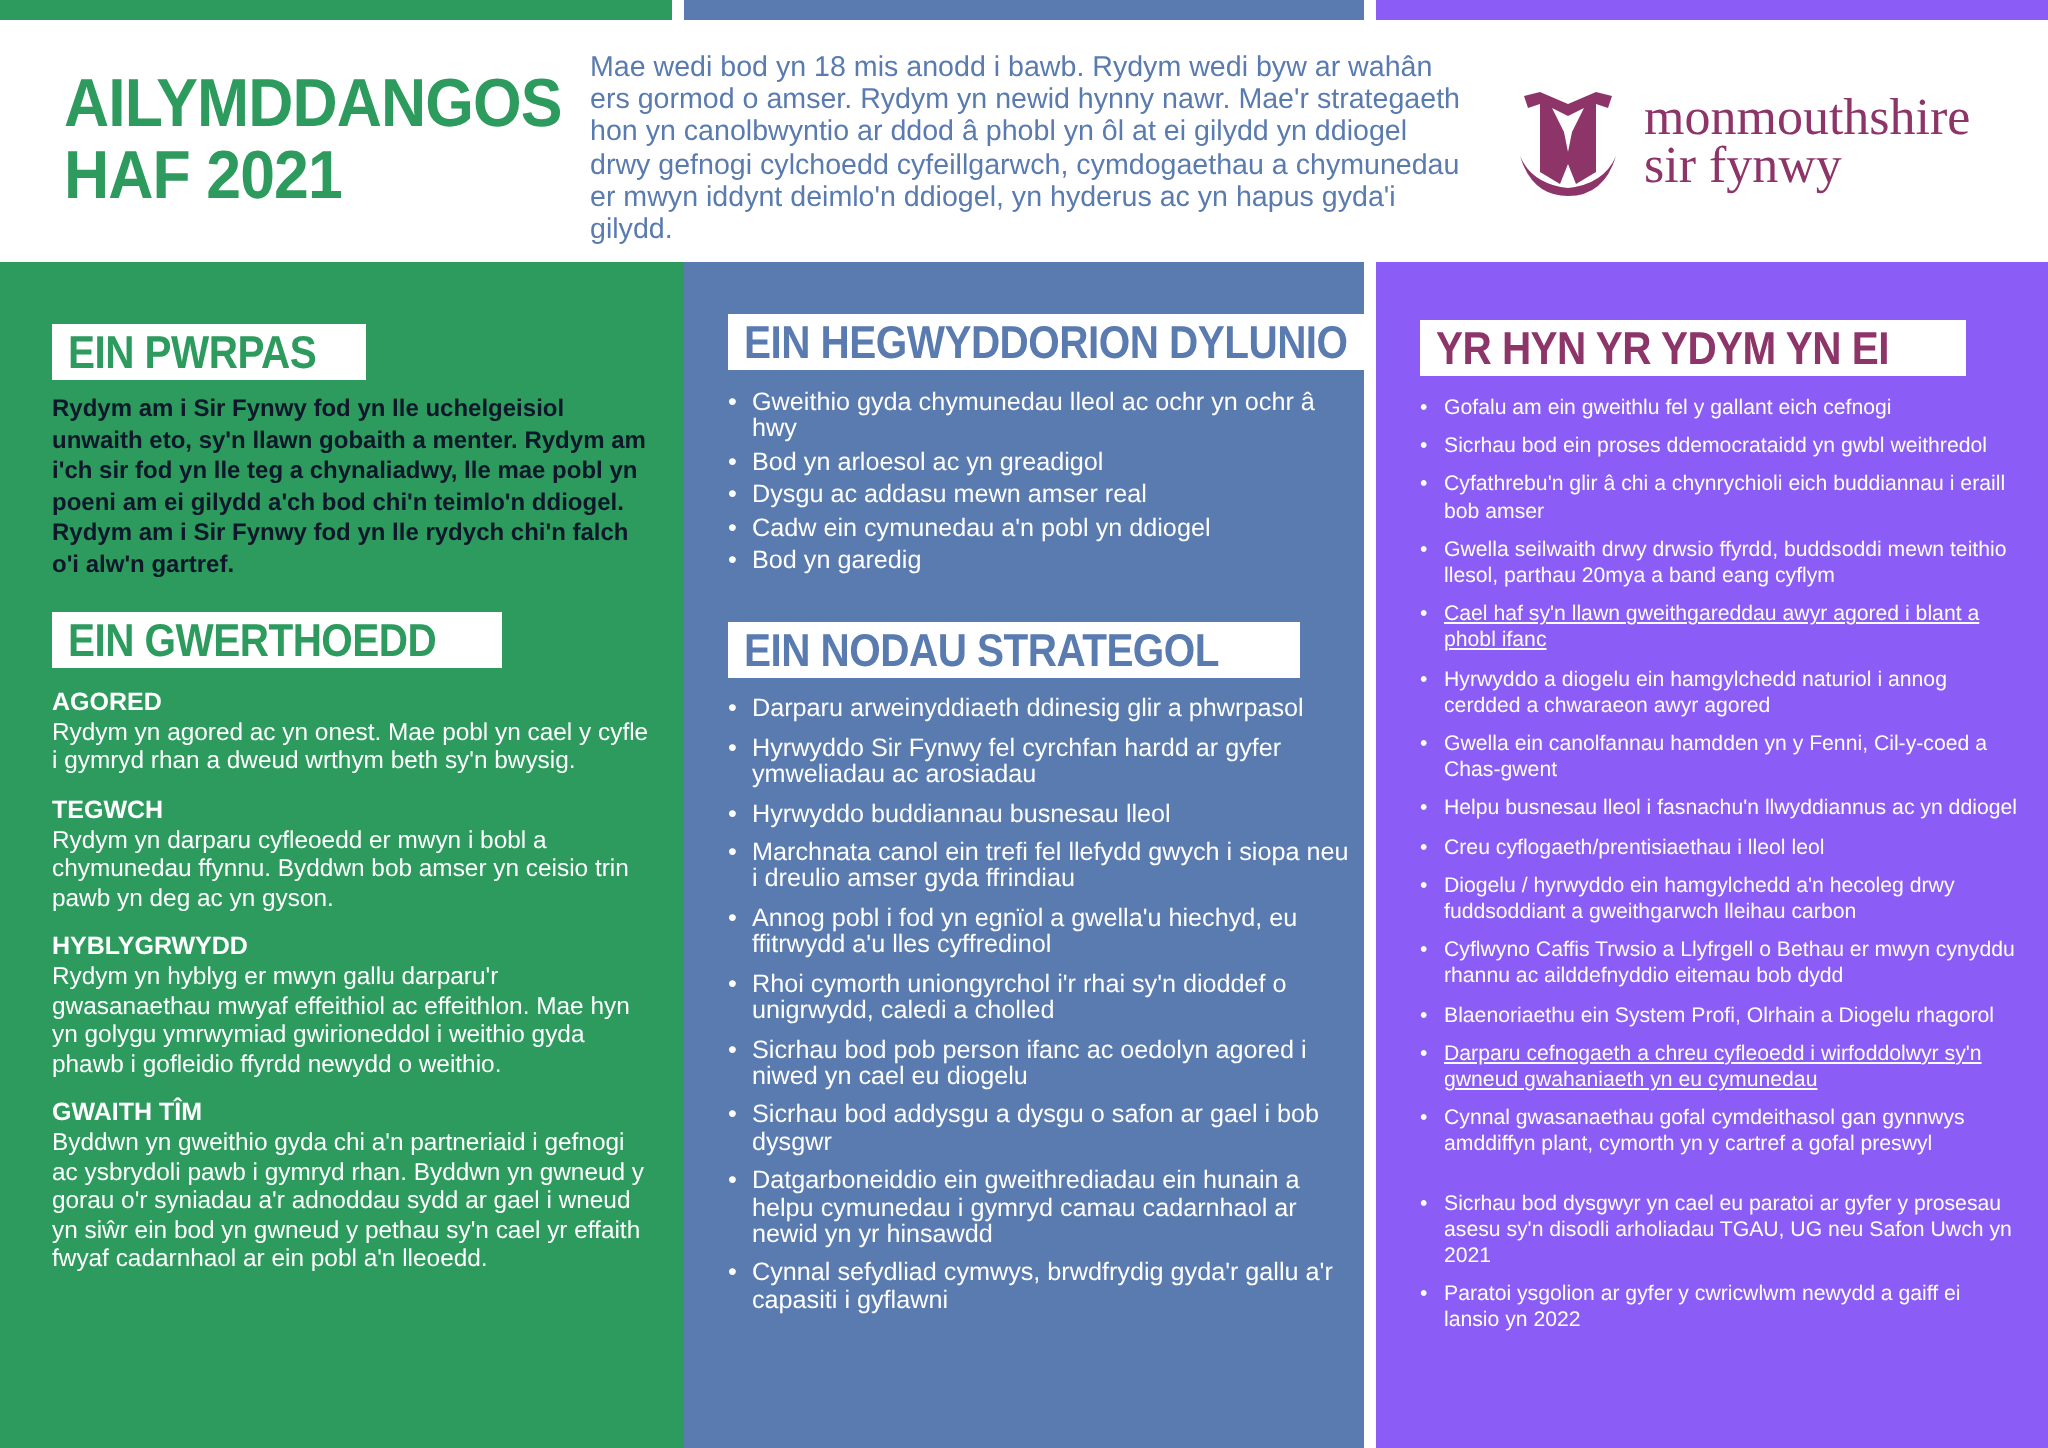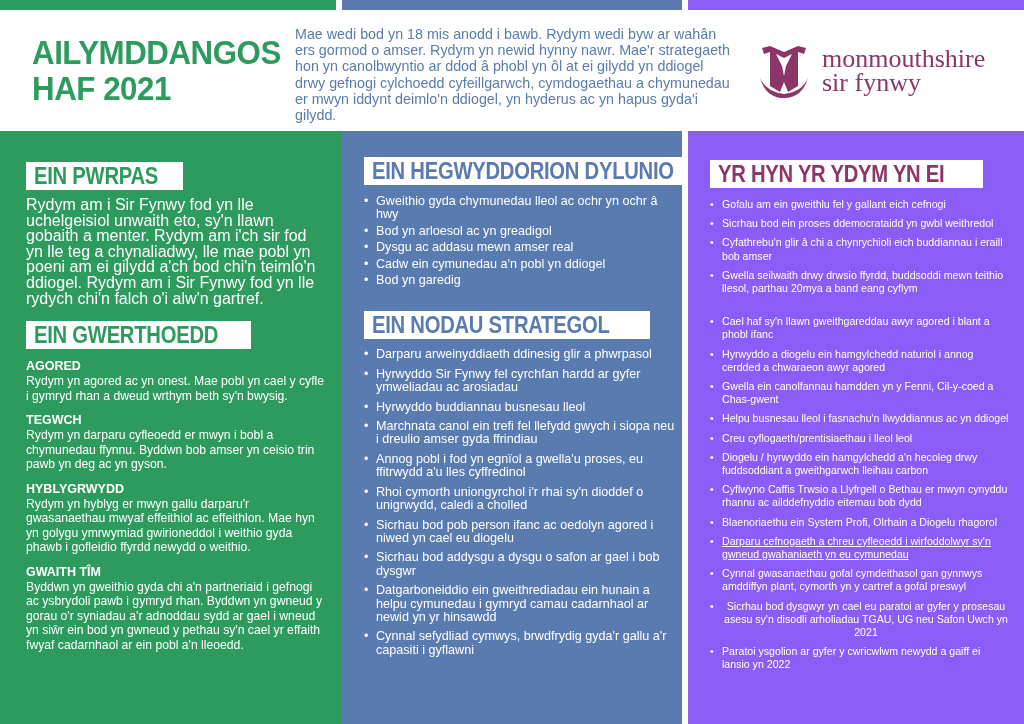--- a/index.html
+++ b/index.html
@@ -40,21 +40,21 @@
     font-weight: bold; font-size: 23px; line-height: 27px;
     padding: 1px 8px 0 8px; letter-spacing: -0.3px;
     white-space: nowrap;
   }
   .heading-box span { display: inline-block; transform: scaleX(0.88); transform-origin: left center; }
   .green .heading-box { color: #2e9b5e; }
   .blue .heading-box { color: #5a7bb0; }
   .purple .heading-box { color: #8d3468; }
 
   .purpose {
-    color: #ffffff; font-weight: normal; font-size: 16px; line-height: 15.6px;
+    color: #0f172a; font-weight: bold; font-size: 12px; line-height: 15.6px;
   }
   .value-title { color: #fff; font-weight: bold; font-size: 12.5px; line-height: 15px; margin-top: 10px; }
   .value-text { color: #fff; font-size: 12.2px; line-height: 14.5px; }
 
   ul.bullets { list-style: none; color: #fff; }
   ul.bullets li { position: relative; padding-left: 12px; }
   ul.bullets li::before { content: "•"; position: absolute; left: 0; top: 0; }
   .blue ul.bullets li { font-size: 12.6px; line-height: 13.4px; }
   .purple ul.bullets li { font-size: 10.6px; line-height: 13.2px; }
 </style>
@@ -117,45 +117,45 @@
       <li style="margin-top:3px;">Dysgu ac addasu mewn amser real</li>
       <li style="margin-top:3px;">Cadw ein cymunedau a'n pobl yn ddiogel</li>
       <li style="margin-top:3px;">Bod yn garedig</li>
     </ul>
     <div class="heading-box" style="margin-top:24px;"><span>EIN NODAU STRATEGOL</span></div>
     <ul class="bullets" style="margin-top:9px;">
       <li>Darparu arweinyddiaeth ddinesig glir a phwrpasol</li>
       <li style="margin-top:6px;">Hyrwyddo Sir Fynwy fel cyrchfan hardd ar gyfer ymweliadau ac arosiadau</li>
       <li style="margin-top:6px;">Hyrwyddo buddiannau busnesau lleol</li>
       <li style="margin-top:6px;">Marchnata canol ein trefi fel llefydd gwych i siopa neu i dreulio amser gyda ffrindiau</li>
-      <li style="margin-top:6px;">Annog pobl i fod yn egnïol a gwella'u proses, eu ffitrwydd a'u lles cyffredinol</li>
+      <li style="margin-top:6px;">Annog pobl i fod yn egnïol a gwella'u hiechyd, eu ffitrwydd a'u lles cyffredinol</li>
       <li style="margin-top:6px;">Rhoi cymorth uniongyrchol i'r rhai sy'n dioddef o unigrwydd, caledi a cholled</li>
       <li style="margin-top:6px;">Sicrhau bod pob person ifanc ac oedolyn agored i niwed yn cael eu diogelu</li>
       <li style="margin-top:6px;">Sicrhau bod addysgu a dysgu o safon ar gael i bob dysgwr</li>
       <li style="margin-top:6px;">Datgarboneiddio ein gweithrediadau ein hunain a helpu cymunedau i gymryd camau cadarnhaol ar newid yn yr hinsawdd</li>
       <li style="margin-top:6px;">Cynnal sefydliad cymwys, brwdfrydig gyda'r gallu a'r capasiti i gyflawni</li>
     </ul>
   </div>
 </div>
 
 <div class="col purple" id="col-purple">
   <div style="position:absolute; left:22px; top:29px; width:300px;">
     <div class="heading-box"><span>YR HYN YR YDYM YN EI</span></div>
     <ul class="bullets" style="margin-top:10px;">
       <li>Gofalu am ein gweithlu fel y gallant eich cefnogi</li>
       <li style="margin-top:6px;">Sicrhau bod ein proses ddemocrataidd yn gwbl weithredol</li>
       <li style="margin-top:6px;">Cyfathrebu'n glir â chi a chynrychioli eich buddiannau i eraill bob amser</li>
       <li style="margin-top:6px;">Gwella seilwaith drwy drwsio ffyrdd, buddsoddi mewn teithio llesol, parthau 20mya a band eang cyflym</li>
-      <li style="margin-top:20px;">Cael haf sy'n llawn gweithgareddau awyr agored i blant a phobl ifanc</li>
+      <li style="margin-top:6px;text-decoration:underline;">Cael haf sy'n llawn gweithgareddau awyr agored i blant a phobl ifanc</li>
       <li style="margin-top:6px;">Hyrwyddo a diogelu ein hamgylchedd naturiol i annog cerdded a chwaraeon awyr agored</li>
       <li style="margin-top:6px;">Gwella ein canolfannau hamdden yn y Fenni, Cil-y-coed a Chas-gwent</li>
       <li style="margin-top:6px;">Helpu busnesau lleol i fasnachu'n llwyddiannus ac yn ddiogel</li>
       <li style="margin-top:6px;">Creu cyflogaeth/prentisiaethau i lleol leol</li>
       <li style="margin-top:6px;">Diogelu / hyrwyddo ein hamgylchedd a'n hecoleg drwy fuddsoddiant a gweithgarwch lleihau carbon</li>
       <li style="margin-top:6px;">Cyflwyno Caffis Trwsio a Llyfrgell o Bethau er mwyn cynyddu rhannu ac ailddefnyddio eitemau bob dydd</li>
       <li style="margin-top:6px;">Blaenoriaethu ein System Profi, Olrhain a Diogelu rhagorol</li>
       <li style="margin-top:6px;text-decoration:underline;">Darparu cefnogaeth a chreu cyfleoedd i wirfoddolwyr sy'n gwneud gwahaniaeth yn eu cymunedau</li>
       <li style="margin-top:6px;">Cynnal gwasanaethau gofal cymdeithasol gan gynnwys amddiffyn plant, cymorth yn y cartref a gofal preswyl</li>
-      <li style="margin-top:6px;text-align:center;">Sicrhau bod dysgwyr yn cael eu paratoi ar gyfer y prosesau asesu sy'n disodli arholiadau TGAU, UG neu Safon Uwch yn 2021</li>
+      <li style="margin-top:16px;">Sicrhau bod dysgwyr yn cael eu paratoi ar gyfer y prosesau asesu sy'n disodli arholiadau TGAU, UG neu Safon Uwch yn 2021</li>
       <li style="margin-top:6px;">Paratoi ysgolion ar gyfer y cwricwlwm newydd a gaiff ei lansio yn 2022</li>
     </ul>
   </div>
 </div>
 
 </body></html>

